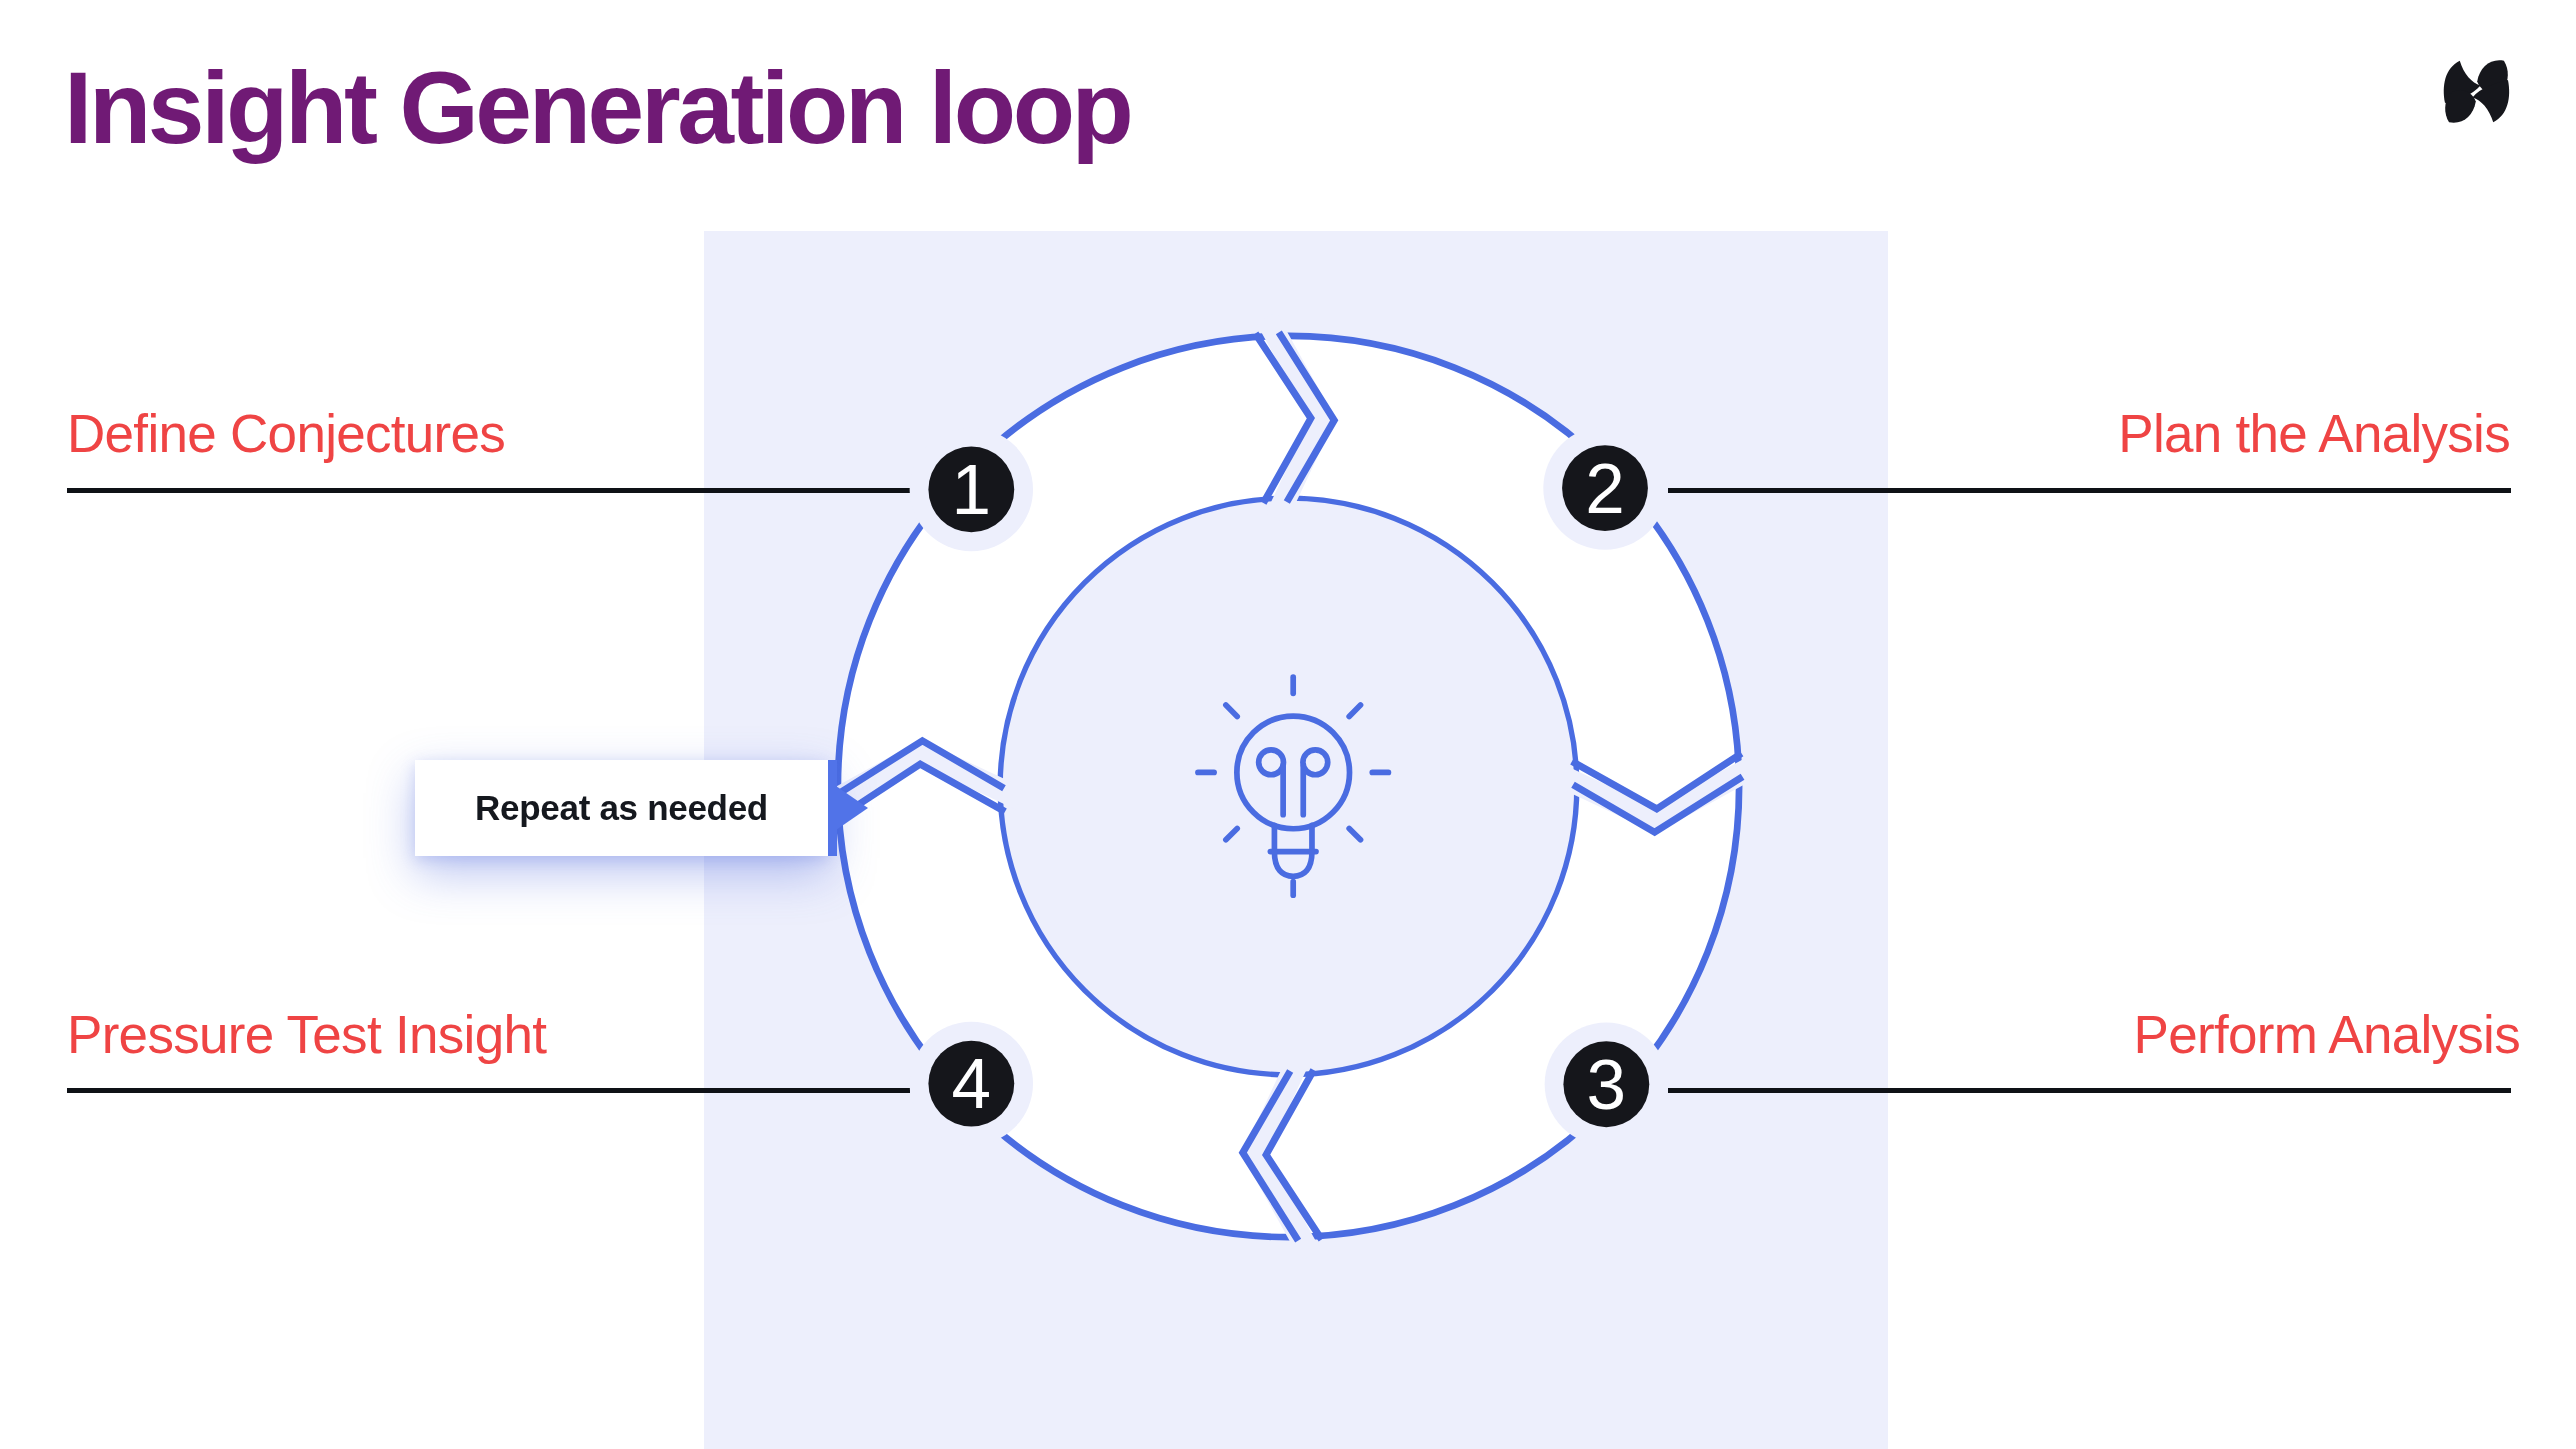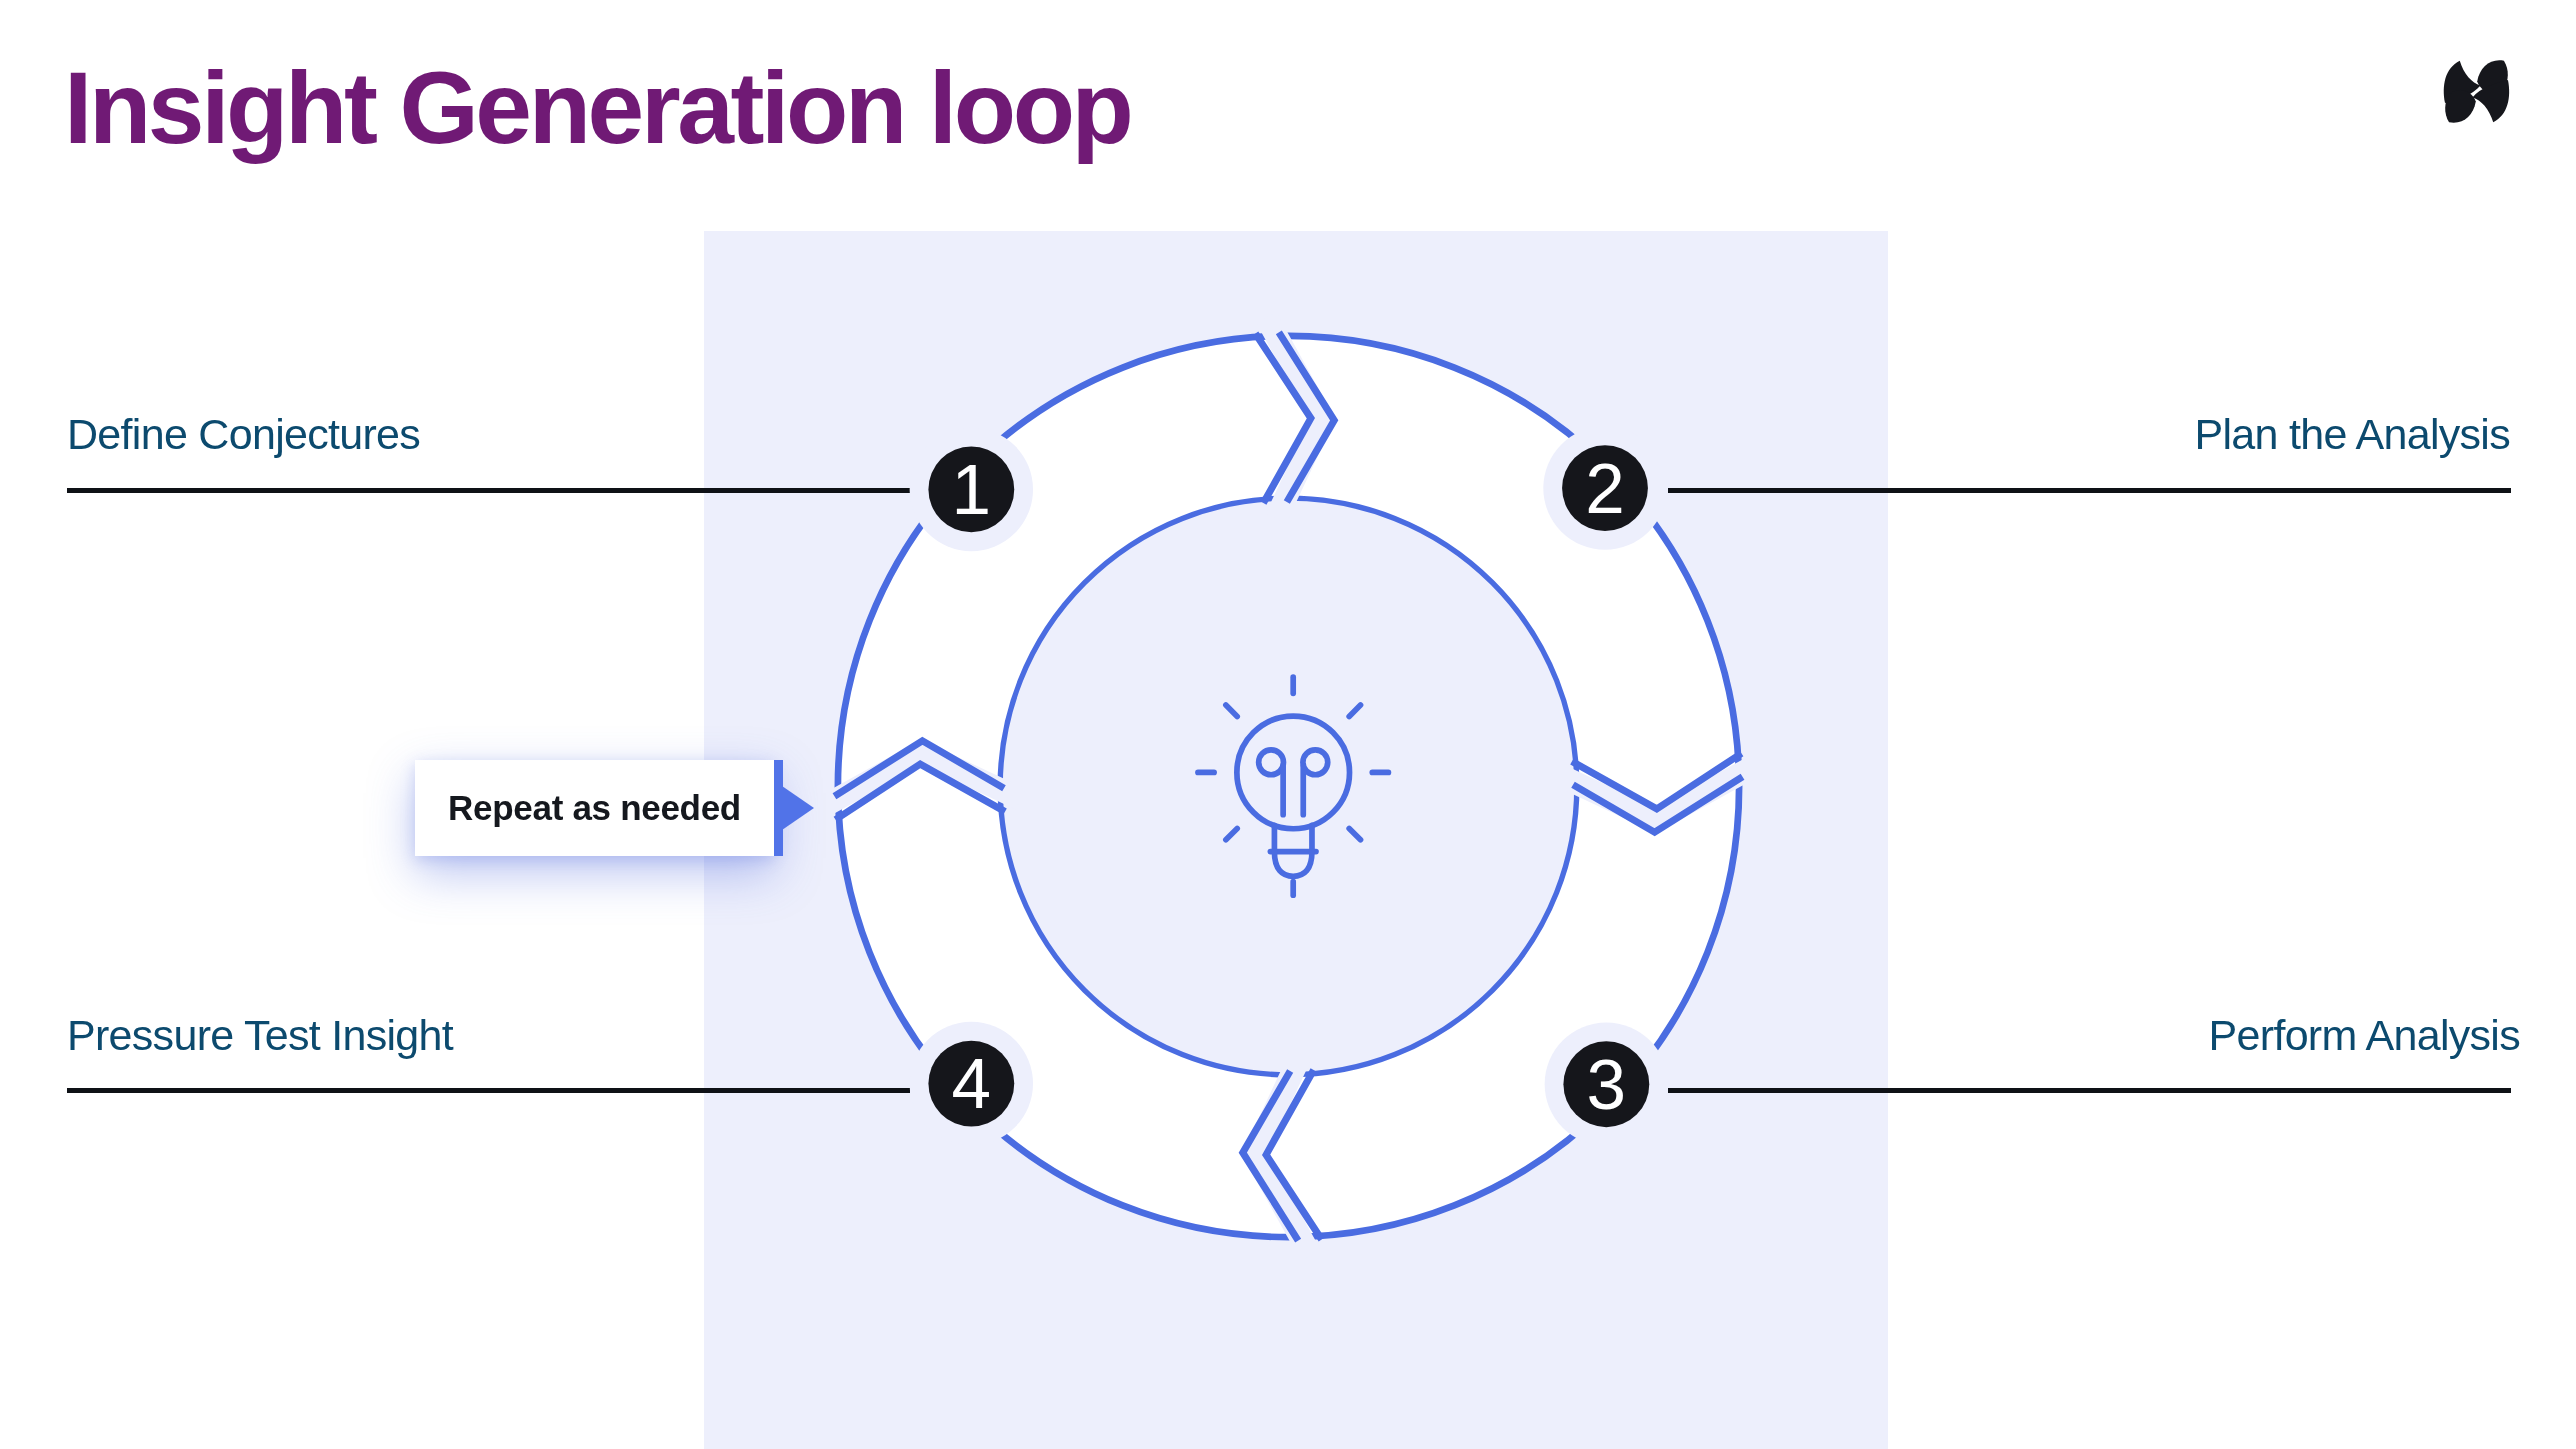--- a/index.html
+++ b/index.html
@@ -14,40 +14,40 @@
 
   .panel{position:absolute;left:704px;top:231px;width:1184px;height:1218px;
          background:var(--panel-lavender,#edeffc);}
 
   .rule{position:absolute;height:4.7px;background:var(--ink,#0e1116);}
   .rule.tl{left:67px;top:488px;width:843px;}
   .rule.tr{left:1668px;top:488px;width:843px;}
   .rule.bl{left:67px;top:1088px;width:843px;}
   .rule.br{left:1668px;top:1088px;width:843px;}
 
-  .step-label{position:absolute;font-size:43px;font-weight:500;letter-spacing:-0.7px;
-              color:#0c4a6e;line-height:54px;white-space:nowrap;}
+  .step-label{position:absolute;font-size:53px;font-weight:500;letter-spacing:-0.7px;
+              color:#ef4444;line-height:54px;white-space:nowrap;}
   .step-label.tl{left:67px;top:407px;}
   .step-label.tr{right:66px;top:407px;text-align:center;}
   .step-label.bl{left:67px;top:1008px;}
   .step-label.br{right:56px;top:1008px;text-align:right;}
 
   .ring-svg{position:absolute;left:799px;top:297px;width:979px;height:979px;}
   .seg-fill{fill:#ffffff;stroke:var(--accent-blue,#4a6ce1);stroke-width:10px;}
   .inner-disc{fill:var(--panel-lavender,#edeffc);stroke:var(--accent-blue,#4a6ce1);stroke-width:8px;}
   .gap-eraser{fill:none;stroke:var(--panel-lavender,#edeffc);stroke-width:34px;}
   .gap-edge{fill:none;stroke:var(--accent-blue,#4a6ce1);stroke-width:10.5px;}
   .badge-halo{fill:var(--panel-lavender,#edeffc);}
   .badge{fill:var(--badge-black,#15161b);}
   .badge-num{font-family:"Liberation Sans",sans-serif;font-size:106px;font-weight:500;
              fill:#ffffff;text-anchor:middle;}
   .bulb{fill:none;stroke:var(--accent-blue,#4a6ce1);stroke-width:8.5px;
         stroke-linecap:round;stroke-linejoin:round;}
 
-  .callout{position:absolute;left:415px;top:760px;width:359px;height:96px;
+  .callout{position:absolute;left:415px;top:760px;width:413px;height:96px;
            background:#ffffff;display:flex;align-items:center;justify-content:center;
            box-shadow:0 17.4px 47px rgba(80,105,220,.38),0 4px 13.4px rgba(80,105,220,.22);}
   .callout-text{font-size:35px;font-weight:700;letter-spacing:-0.3px;color:#15181e;white-space:nowrap;}
   .callout-bar{position:absolute;right:-9.4px;top:0;width:9.4px;height:96px;
                background:var(--callout-blue,#5173e8);}
   .callout-tri{position:absolute;right:-40px;top:50%;transform:translateY(-50%);
                width:0;height:0;border-left:32px solid var(--callout-blue,#5173e8);
                border-top:22px solid transparent;border-bottom:22px solid transparent;}
 </style>
 </head>

